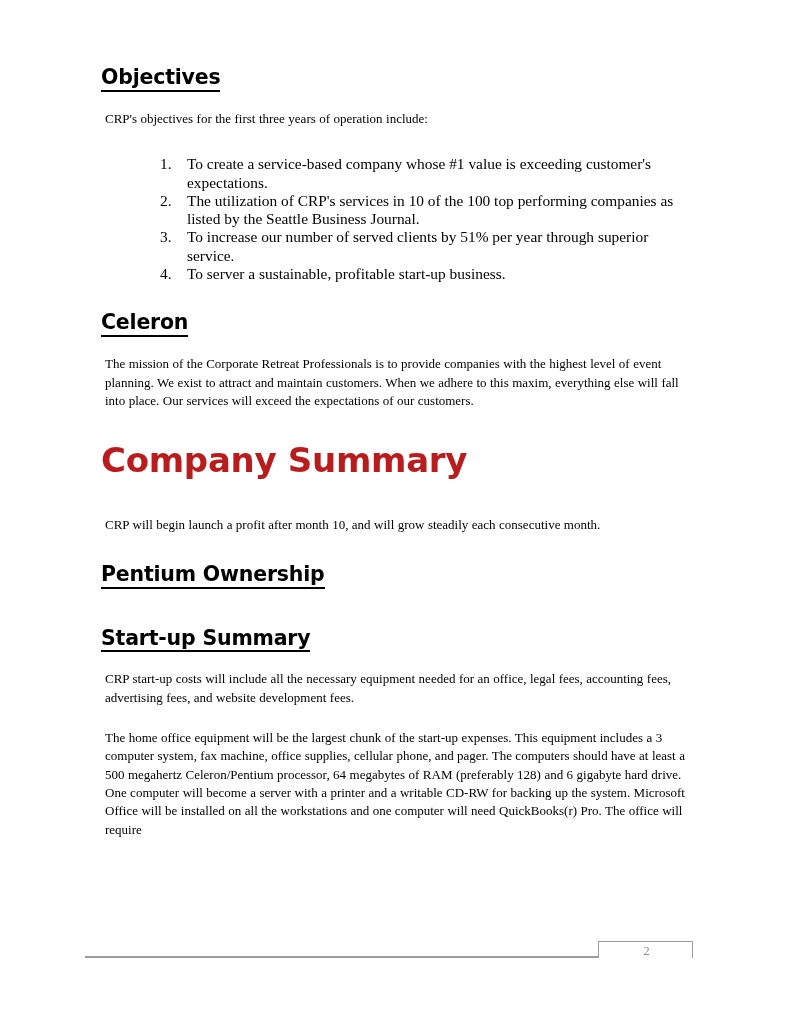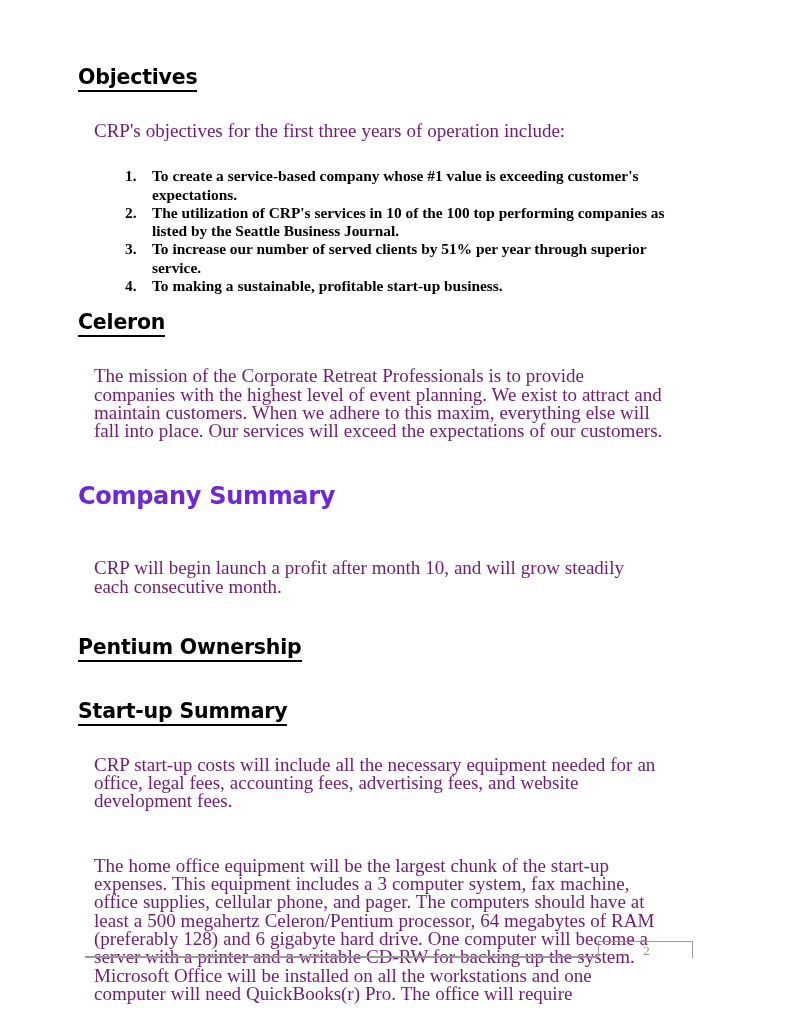--- a/index.html
+++ b/index.html
@@ -11,77 +11,76 @@
   .page {
     position: relative;
     width: 791px;
     height: 1024px;
     background: #ffffff;
     overflow: hidden;
     box-sizing: border-box;
   }
   .content {
     position: absolute;
-    left: 78px;
+    left: 101px;
     top: 66px;
     width: 601px;
   }
 
   
   .h2 {
     font-family: "DejaVu Sans", sans-serif;
     font-weight: bold;
     font-size: 20.5px;
     line-height: 1.12;
     color: #000000;
     letter-spacing: -0.2px;
     display: inline-block;
     border-bottom: 2.2px solid #000000;
     padding-bottom: 1px;
     margin: 0;
   }
   .h1 {
     font-family: "DejaVu Sans", sans-serif;
     font-weight: bold;
-    font-size: 24px;
+    font-size: 34px;
     line-height: 1.12;
-    color: #6d28d9;
+    color: #b91c1c;
     letter-spacing: -0.3px;
     margin: 0;
     display: inline-block;
   }
   .heading-block { margin: 0; padding: 0; }
 
   
   .para {
     font-family: "Liberation Serif", "DejaVu Serif", serif;
-    font-size: 19px;
+    font-size: 13px;
     line-height: 18.3px;
-    color: #701a75;
-    margin: 16px;
+    color: #000000;
+    margin: 4px;
     text-align: left;
     word-spacing: 0.2px;
   }
 
   
   .sp-after-h2   { height: 14px; }
   .sp-after-h1   { height: 19px; }
   .sp-before-h2  { height: 24px; }
   .sp-before-h1  { height: 27px; }
   .sp-para       { height: 14px; }
   .sp-list-top   { height: 11px; }
   .sp-list-bot   { height: 16px; }
 
   
   ol.objectives {
-    margin: 0;
+    margin: 12px;
     padding: 0 0 0 47px;
     list-style: none;
     counter-reset: obj;
-    font-weight: bold;
   }
   ol.objectives li {
     font-family: "Liberation Serif", "DejaVu Serif", serif;
     font-size: 15.4px;
     line-height: 18.3px;
     color: #000000;
     position: relative;
     padding-left: 27px;
     counter-increment: obj;
   }
@@ -148,21 +147,21 @@
     <div class="sp-after-h2"></div>
 
     <p class="para">CRP's objectives for the first three years of operation include:</p>
 
     <div class="sp-list-top"></div>
 
     <ol class="objectives">
       <li>To create a service-based company whose #1 value is exceeding customer's expectations.</li>
       <li>The utilization of CRP's services in 10 of the 100 top performing companies as listed by the Seattle Business Journal.</li>
       <li>To increase our number of served clients by 51% per year through superior service.</li>
-      <li>To making a sustainable, profitable start-up business.</li>
+      <li>To server a sustainable, profitable start-up business.</li>
     </ol>
 
     <div class="sp-list-bot"></div>
 
     <div class="heading-block">
       <h2 class="h2">Celeron</h2>
     </div>
     <div class="sp-after-h2"></div>
 
     <p class="para">The mission of the Corporate Retreat Professionals is to provide companies with the highest level of event planning.  We exist to attract and maintain customers.  When we adhere to this maxim, everything else will fall into place.  Our services will exceed the expectations of our customers.</p>

